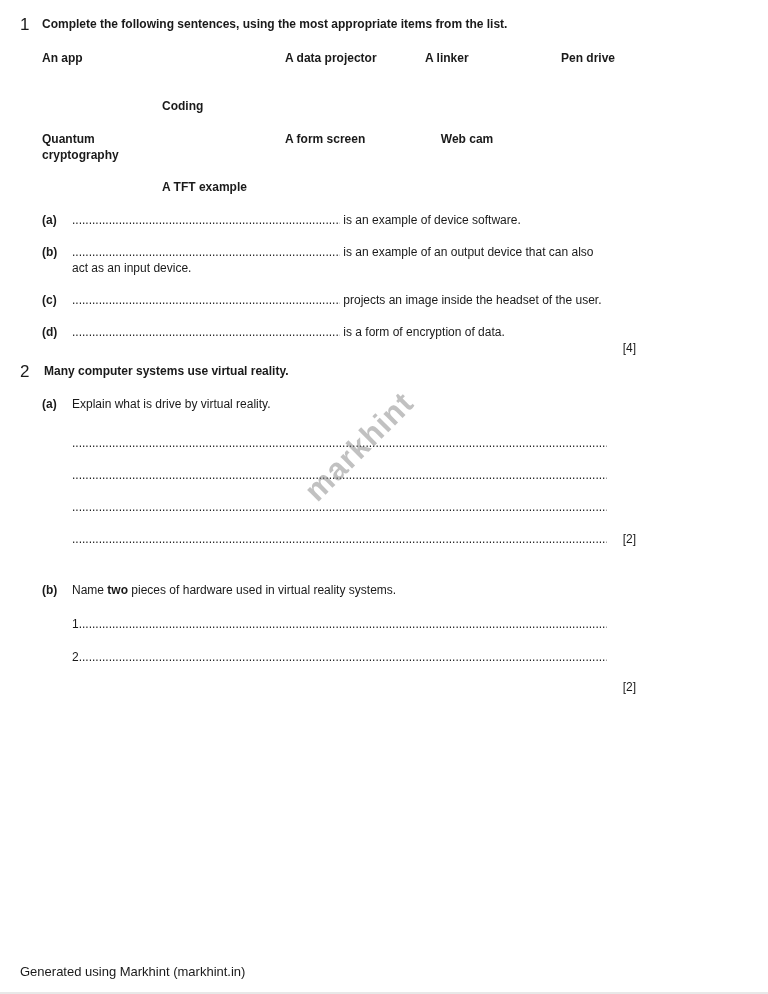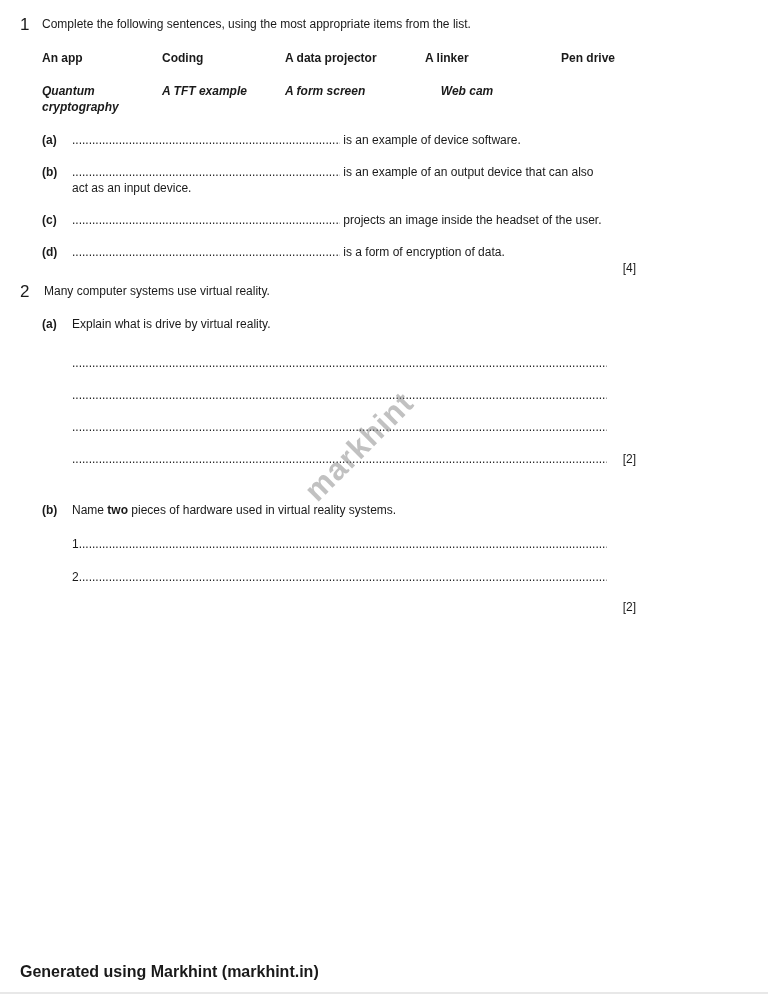--- a/index.html
+++ b/index.html
@@ -20,29 +20,29 @@
   .question { display: flex; }
   .qnum {
     width: 42px;
     padding-left: 20px;
     font-size: 17px;
     line-height: 18px;
     color: #1a1a1a;
     flex-shrink: 0;
   }
   .qbody { width: 594px; }
-  .intro { margin: 0 0 18px 0; }
+  .intro { margin: 0 0 18px 0; font-weight: bold; }
   .q2-intro { margin: 0 0 4px 0; padding-left: 2px; }
 
   .word-list { margin-bottom: 17px; }
   .wl-row { display: flex; margin-bottom: 17px; }
-  .wl-row:last-child { margin-bottom: 0; font-style: italic; }
+  .wl-row:last-child { margin-bottom: 0; }
   .wl-cell { font-weight: bold; flex-shrink: 0; padding-right: 6px; }
   .wl-c0 { width: 120px; }
-  .wl-c1 { width: 123px; }
+  .wl-c1 { width: 123px; margin-top: 48px; }
   .wl-c2 { width: 140px; }
   .wl-c3 { width: 121px; }
   .wl-c4 { width: 90px; text-align: center; }
 
   .part { display: flex; margin-top: 16px; }
   .part:first-of-type { margin-top: 17px; }
   .plabel { width: 30px; flex-shrink: 0; font-weight: bold; }
   .pcontent { flex: 1; }
 
   .dots {
@@ -87,23 +87,22 @@
     letter-spacing: 1px;
     color: rgba(125, 125, 125, 0.48);
     z-index: 3;
     pointer-events: none;
   }
 
   .footer {
     position: absolute;
     left: 20px;
     bottom: 12px;
-    font-size: 16px;
-    color: #1a1a1a;
-    font-weight: bold;
+    font-size: 13px;
+    color: #1a1a1a;
   }
 </style>
 </head>
 <body>
 
 <div class="page">
 
   <div class="watermark">markhint</div>
 
   <div class="question">

